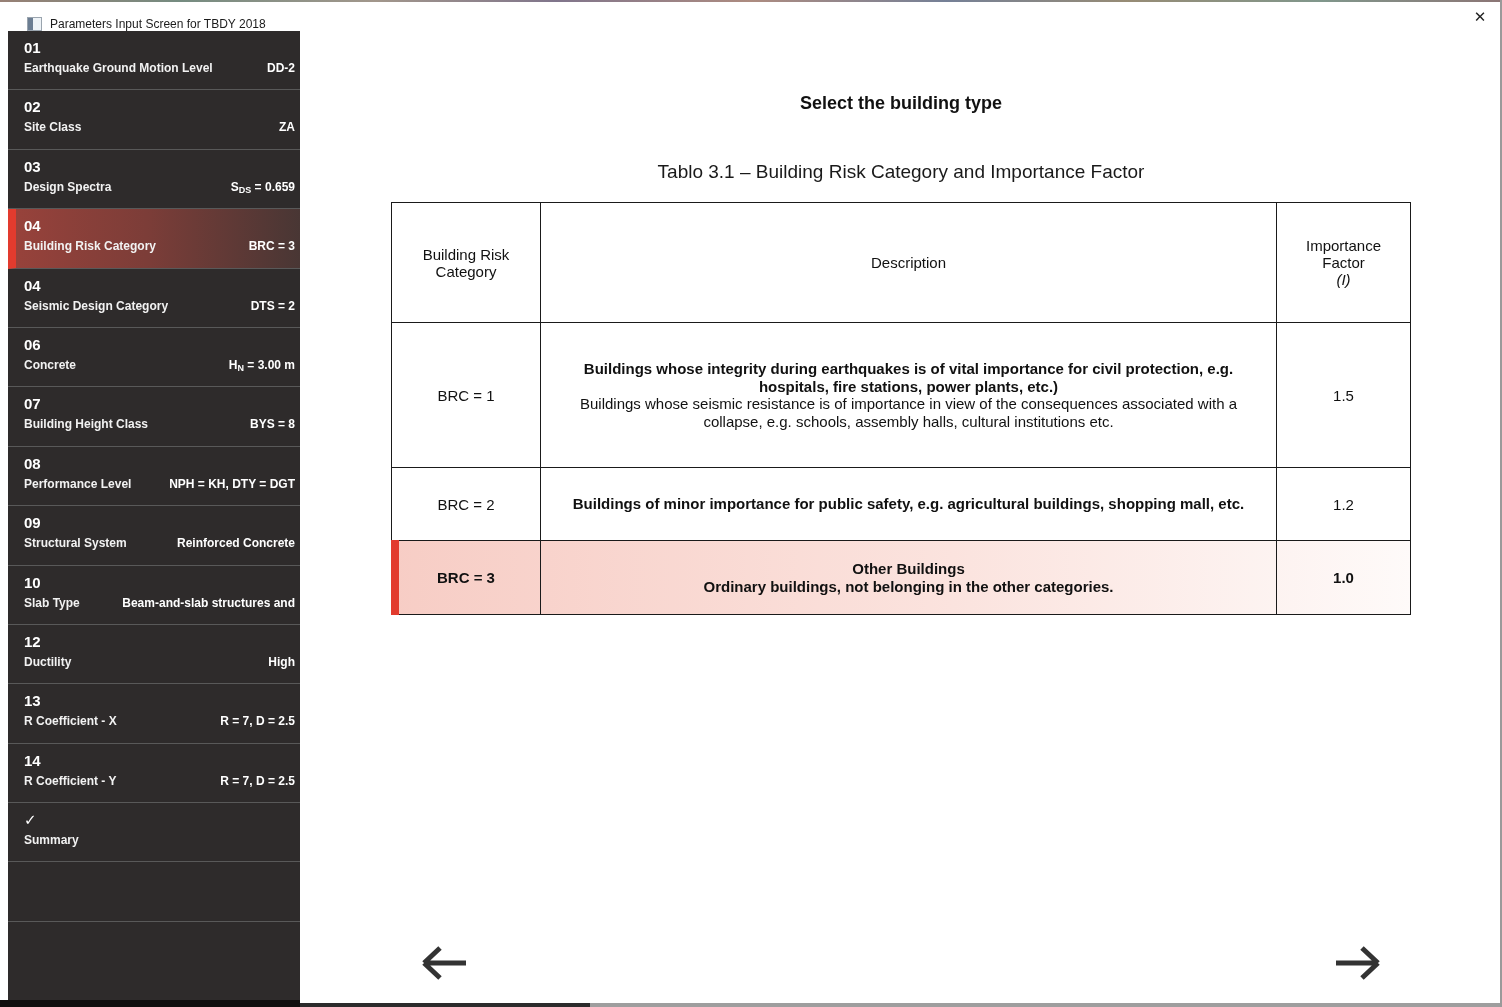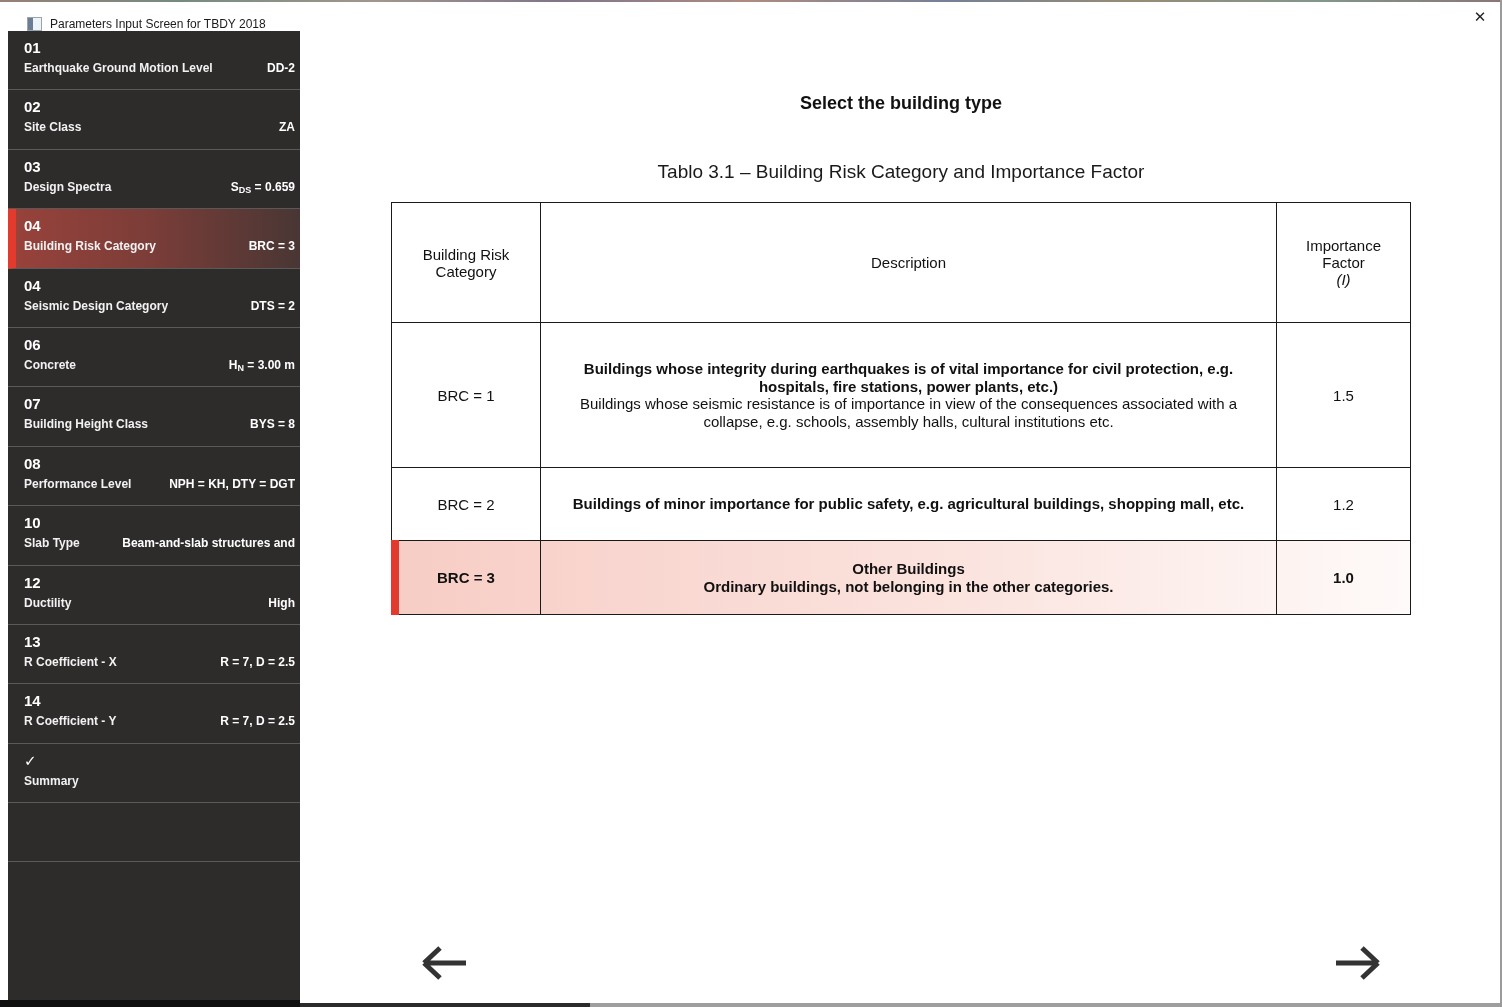--- a/index.html
+++ b/index.html
@@ -194,20 +194,27 @@
     <div class="side-row">
       <span class="side-label">Building Height Class</span>
       <span class="side-value"><span>BYS = 8</span></span>
     </div>
   </div>
     <div class="side-item">
     <div class="side-num">08</div>
     <div class="side-row">
       <span class="side-label">Performance Level</span>
       <span class="side-value"><span>NPH = KH, DTY = DGT</span></span>
+    </div>
+  </div>
+    <div class="side-item">
+    <div class="side-num">09</div>
+    <div class="side-row">
+      <span class="side-label">Structural System</span>
+      <span class="side-value"><span>Reinforced Concrete</span></span>
     </div>
   </div>
     <div class="side-item">
     <div class="side-num">10</div>
     <div class="side-row">
       <span class="side-label">Slab Type</span>
       <span class="side-value"><span>Beam-and-slab structures and</span></span>
     </div>
   </div>
     <div class="side-item">

